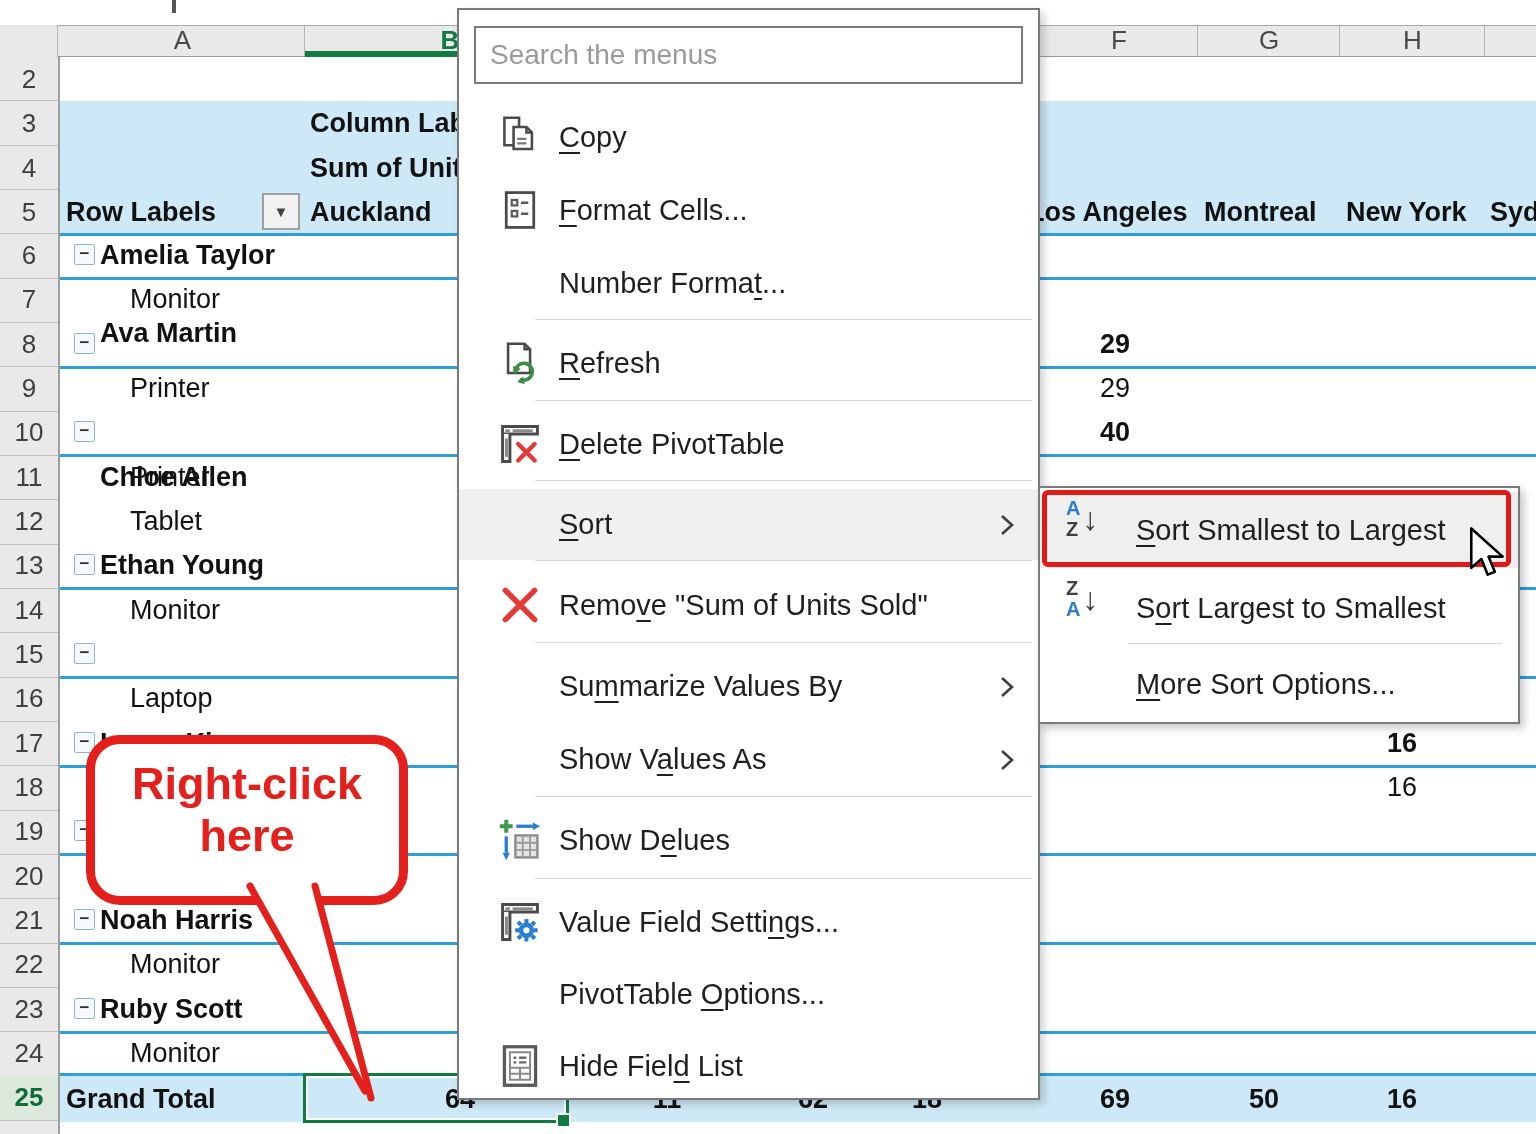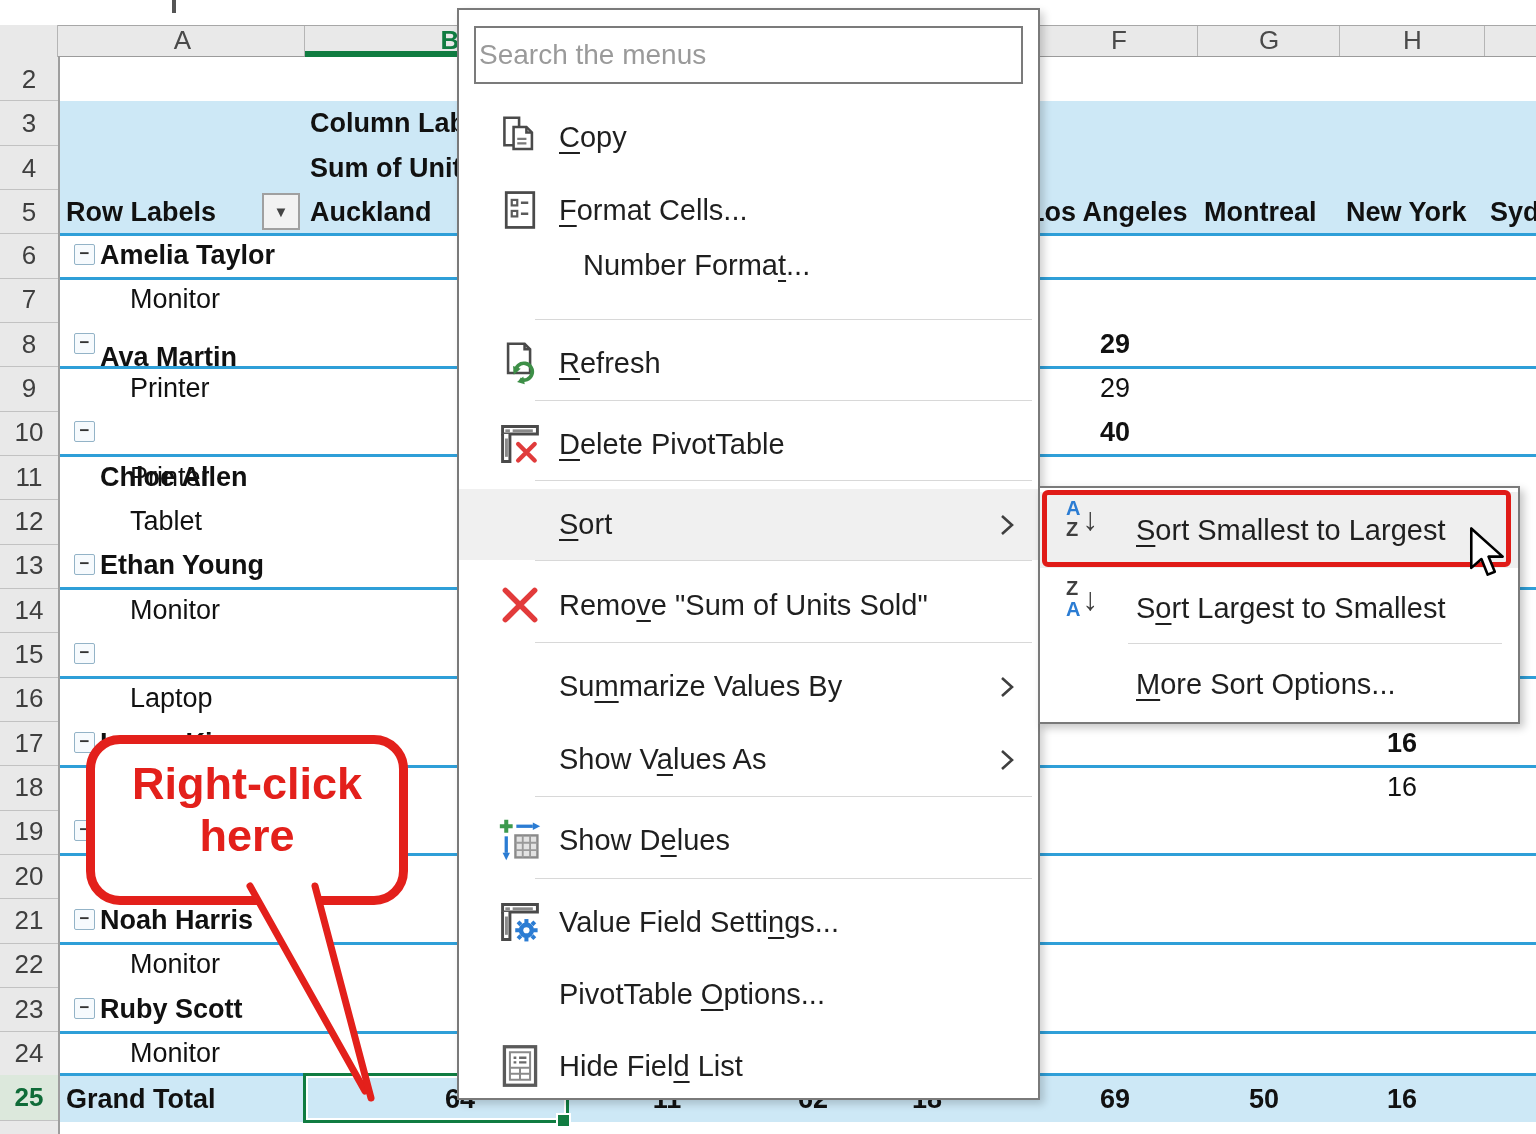--- a/index.html
+++ b/index.html
@@ -32,21 +32,21 @@
           box-sizing:border-box;text-align:center;line-height:33px;font-size:15px;color:#444;}
   .b-underline{left:305px;top:51px;width:263px;height:6px;background:#107C41;}
   
   .sel-box{left:303px;top:1073px;width:266px;height:50px;border:3px solid #107C41;
            box-sizing:border-box;box-shadow:inset 0 0 0 2px #fff;z-index:3;}
   .fill-handle{left:556px;top:1113px;width:15px;height:15px;background:#107C41;border:2px solid #fff;box-sizing:border-box;z-index:3;}
   
   .menu{left:457px;top:8px;width:583px;height:1092px;background:#fff;border:2px solid #7a7a7a;
         box-sizing:border-box;z-index:6;box-shadow:4px 4px 8px rgba(0,0,0,.18);}
   .search{position:absolute;left:15px;top:16px;width:549px;height:58px;border:2px solid #7b7b7b;
-          box-sizing:border-box;font-family:"Liberation Sans",sans-serif;font-size:28px;color:#333;padding:0 3px;outline:none;}
+          box-sizing:border-box;font-family:"Liberation Sans",sans-serif;font-size:28px;color:#333;padding:0 14px;outline:none;}
   .search::placeholder{color:#9a9a9a;}
   .mi{position:absolute;left:0;right:0;height:70px;}
   .mi.hl{background:#f0f0f0;}
   .mi .lbl{position:absolute;left:100px;top:0;height:70px;line-height:70px;font-size:29px;color:#1f1f1f;white-space:nowrap;}
   .mi .ic{position:absolute;left:36px;top:13px;width:50px;height:44px;}
   .key{text-decoration:underline;text-underline-offset:5px;}
   .msep{position:absolute;left:76px;right:6px;height:1px;background:#d8d8d8;}
   .chev{position:absolute;left:540px;top:24px;}
   
   .submenu{left:1038px;top:486px;width:482px;height:238px;background:#fff;border:2px solid #7a7a7a;
@@ -126,21 +126,21 @@
   <div class="abs cell b" style="left:310px;top:190px;">Auckland</div>
   <div class="abs cell b" style="left:1028px;top:190px;">Los Angeles</div>
   <div class="abs cell b" style="left:1204px;top:190px;">Montreal</div>
   <div class="abs cell b" style="left:1346px;top:190px;">New York</div>
   <div class="abs cell b" style="left:1490px;top:190px;width:46px;overflow:hidden;">Sydney</div>
 
   <span class="abs collapse" style="left:74px;top:244px;">−</span>
   <div class="abs cell b" style="left:100px;top:233px;">Amelia Taylor</div>
   <div class="abs cell" style="left:130px;top:277px;">Monitor</div>
   <span class="abs collapse" style="left:74px;top:333px;">−</span>
-  <div class="abs cell b" style="left:100px;top:335px;">Ava Martin</div>
+  <div class="abs cell b" style="left:100px;top:311px;">Ava Martin</div>
   <div class="abs cell" style="left:130px;top:366px;">Printer</div>
   <span class="abs collapse" style="left:74px;top:421px;">−</span>
   <div class="abs cell b" style="left:100px;top:410px;margin-top:45px;">Chloe Allen</div>
   <div class="abs cell" style="left:130px;top:455px;">Printer</div>
   <div class="abs cell" style="left:130px;top:499px;">Tablet</div>
   <span class="abs collapse" style="left:74px;top:554px;">−</span>
   <div class="abs cell b" style="left:100px;top:543px;">Ethan Young</div>
   <div class="abs cell" style="left:130px;top:588px;">Monitor</div>
   <span class="abs collapse" style="left:74px;top:643px;">−</span>
   <div class="abs cell" style="left:130px;top:676px;">Laptop</div>
@@ -209,21 +209,21 @@
     <div class="mi" style="top:92px;">
       <svg class="ic icon-svg" viewBox="0 0 24 24">
         <path d="M3.5 1.5 h8 v15 h-8 z" fill="#fff" stroke="#4a4a4a" stroke-width="1.4"></path>
         <path d="M8.5 6.5 h7 l3 3 v9 h-10 z" fill="#fff" stroke="#4a4a4a" stroke-width="1.4"></path>
         <path d="M15.5 6.5 v3 h3" fill="none" stroke="#4a4a4a" stroke-width="1.4"></path>
         <path d="M10.5 13 h5 M10.5 15.5 h5" stroke="#7a7a7a" stroke-width="1.2"></path>
       </svg>
       <span class="lbl"><span></span><span class="key">C</span><span>opy</span></span>
     </div>
 
-    <div class="mi" style="top:220px;margin-left:24px;">
+    <div class="mi" style="top:238px;">
       <span class="lbl"><span>Number Forma</span><span class="key">t</span><span>...</span></span>
     </div>
 
     <div class="msep" style="top:309px;"></div>
 
     <div class="mi" style="top:318px;">
       <svg class="ic icon-svg" viewBox="0 0 24 24">
         <path d="M5.5 1.5 h9 l3 3 v13 h-12 z" fill="#fff" stroke="#4a4a4a" stroke-width="1.4"></path>
         <path d="M14.5 1.5 v3 h3" fill="none" stroke="#4a4a4a" stroke-width="1.4"></path>
         <path d="M9.5 16.8 a4.6 4.6 0 1 1 2.4 4.0" fill="none" stroke="#3d8f47" stroke-width="2"></path>

